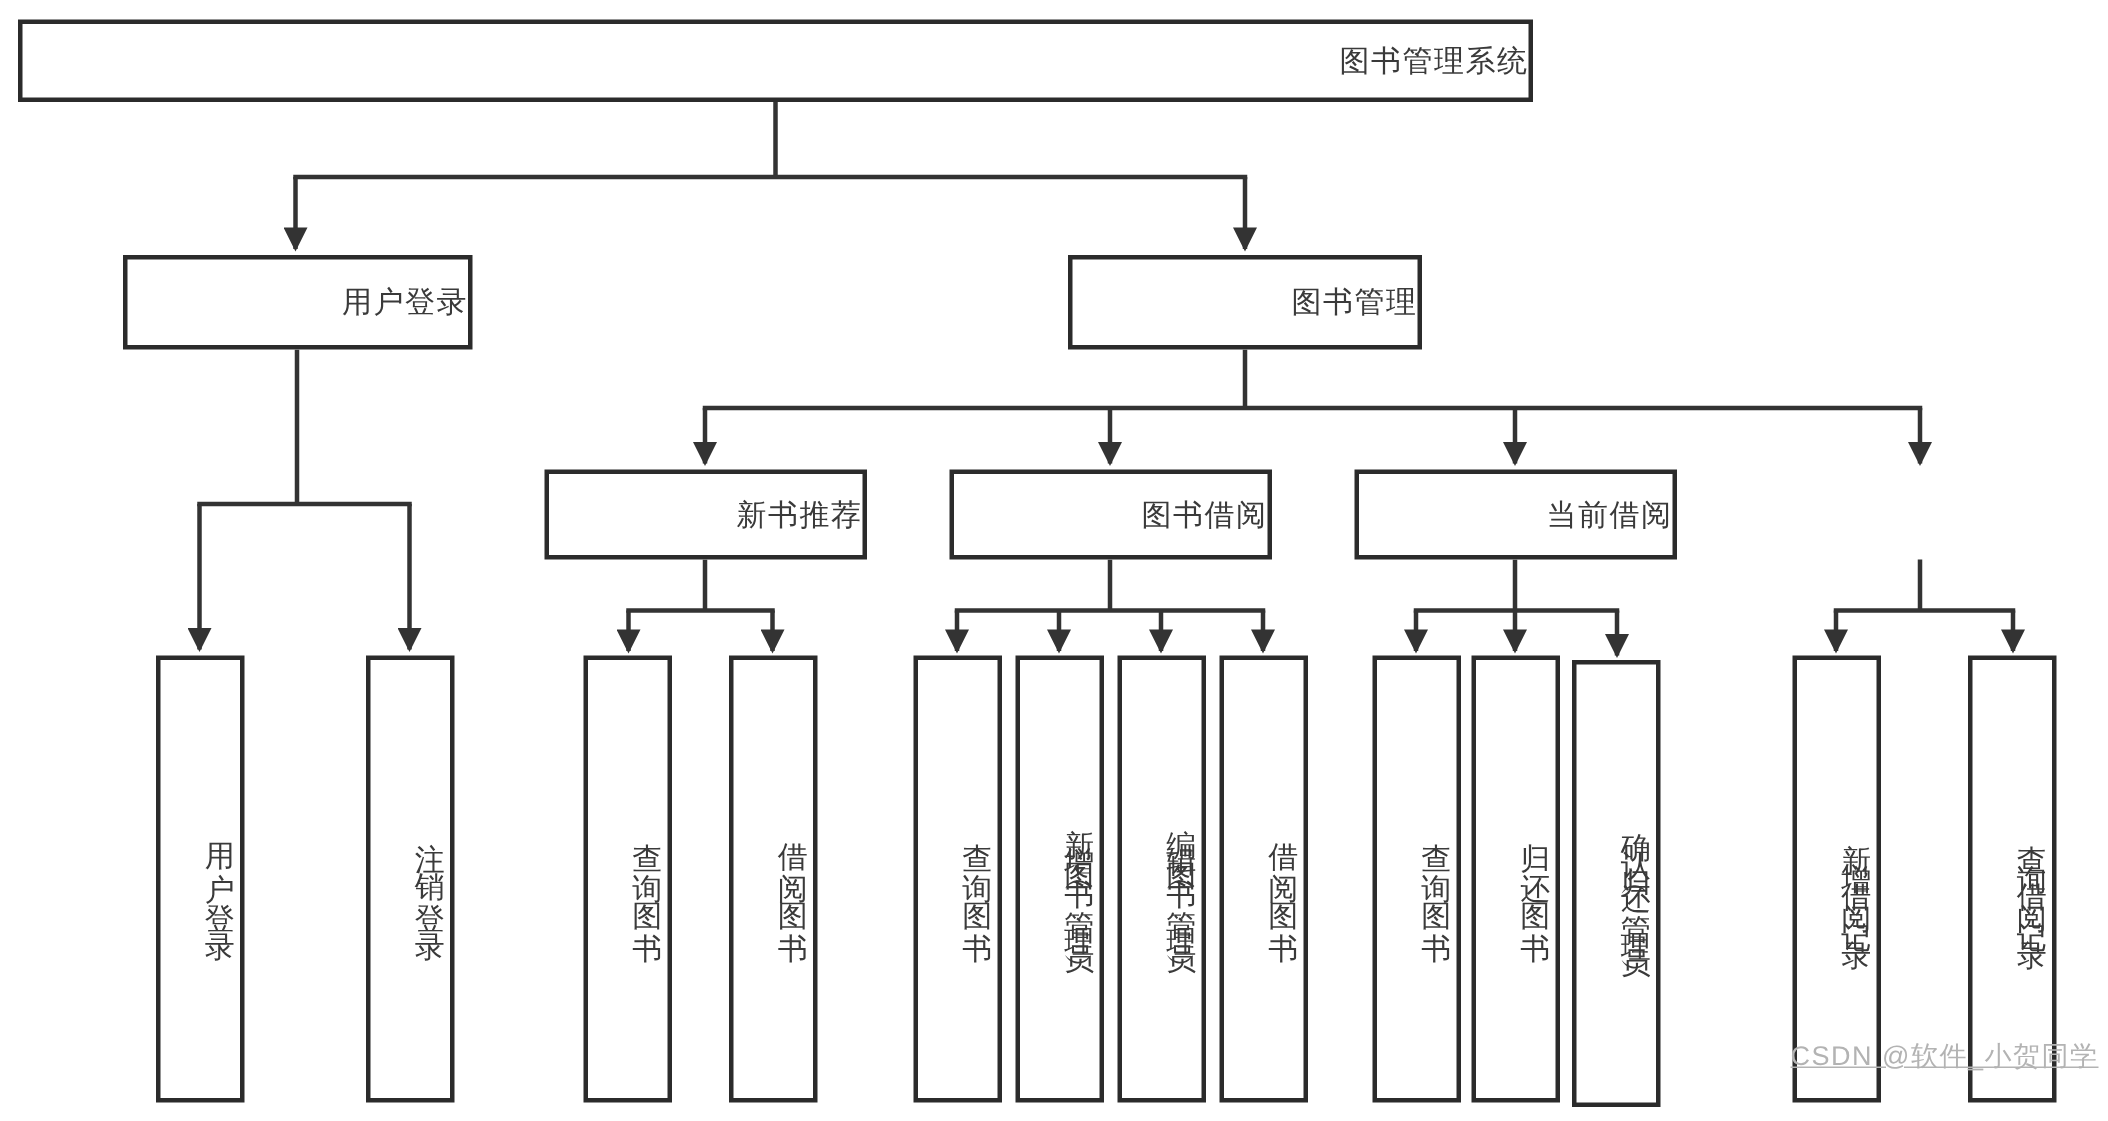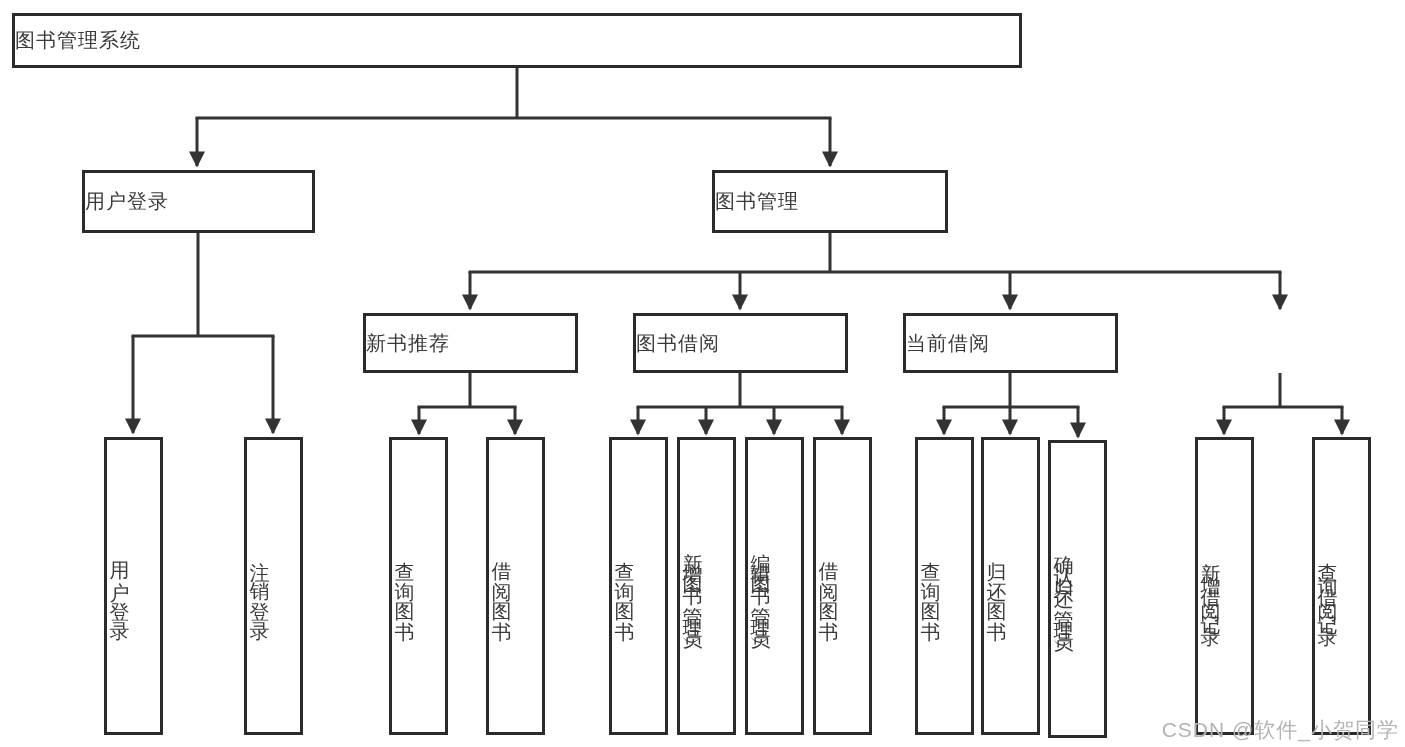--- a/index.html
+++ b/index.html
@@ -36,42 +36,43 @@
     stroke: var(--line);
     stroke-width: 3;
   }
   .connectors marker path { fill: var(--line); }
   .node {
     position: absolute;
     background: var(--bg);
     border: 3px solid var(--border);
     display: flex;
     align-items: center;
-    justify-content: flex-start;
+    justify-content: flex-end;
     color: var(--text);
     font-size: 20px;
     z-index: 1;
     letter-spacing: 1px;
   }
   .v-node .lbl {
     writing-mode: vertical-lr;
     text-orientation: mixed;
     white-space: nowrap;
   }
   .ls-lg .lbl { letter-spacing: 20px; }
   .ls-md .lbl { letter-spacing: 13px; }
   .ls-sm .lbl { letter-spacing: 11px; }
   .watermark {
     position: absolute;
-    top: 716px;
+    top: 692px;
     right: 6px;
-    font-size: 21px;
+    font-size: 18px;
     color: var(--watermark);
     z-index: 2;
     letter-spacing: 1px;
+    text-decoration: underline;
   }
 </style>
 </head>
 <body>
 
 <div class="canvas">
 
   <svg class="connectors" viewBox="0 0 1405 747" xmlns="http://www.w3.org/2000/svg">
     <defs>
       <marker id="arr" viewBox="0 0 10 10" refX="9" refY="5" markerUnits="userSpaceOnUse" markerWidth="22" markerHeight="16" orient="auto">

